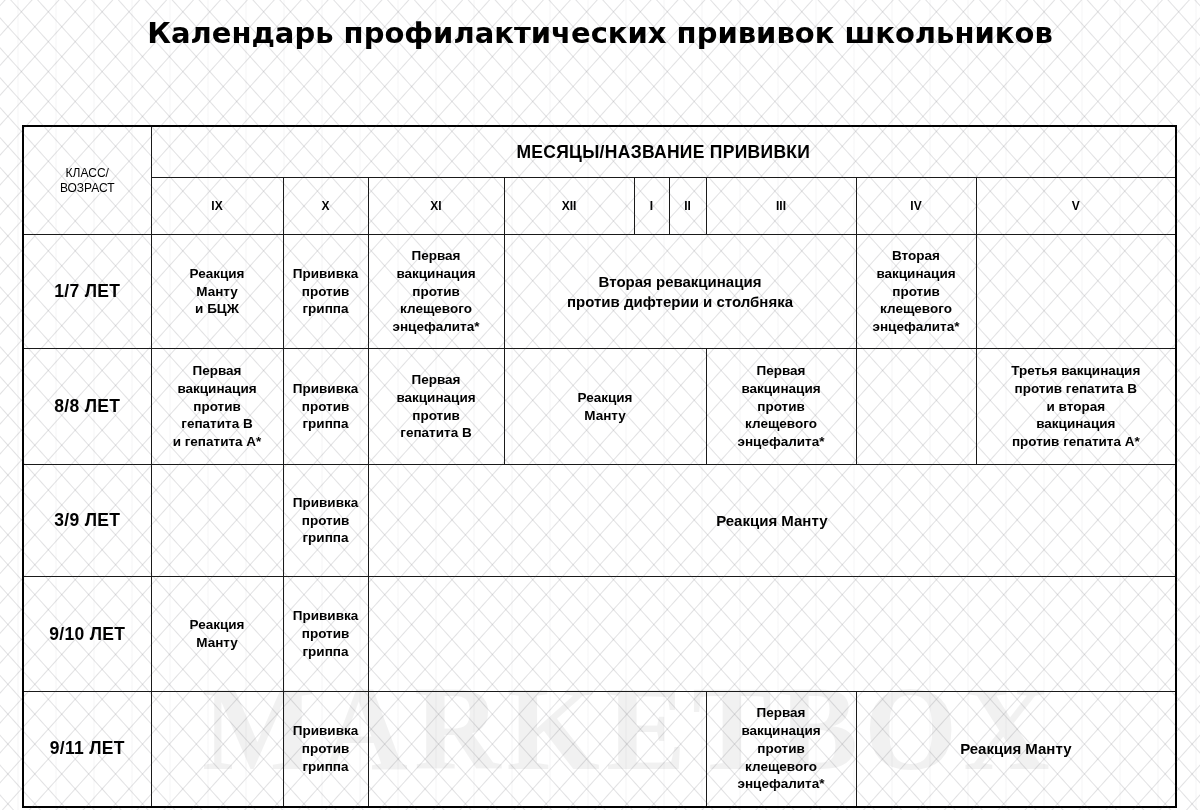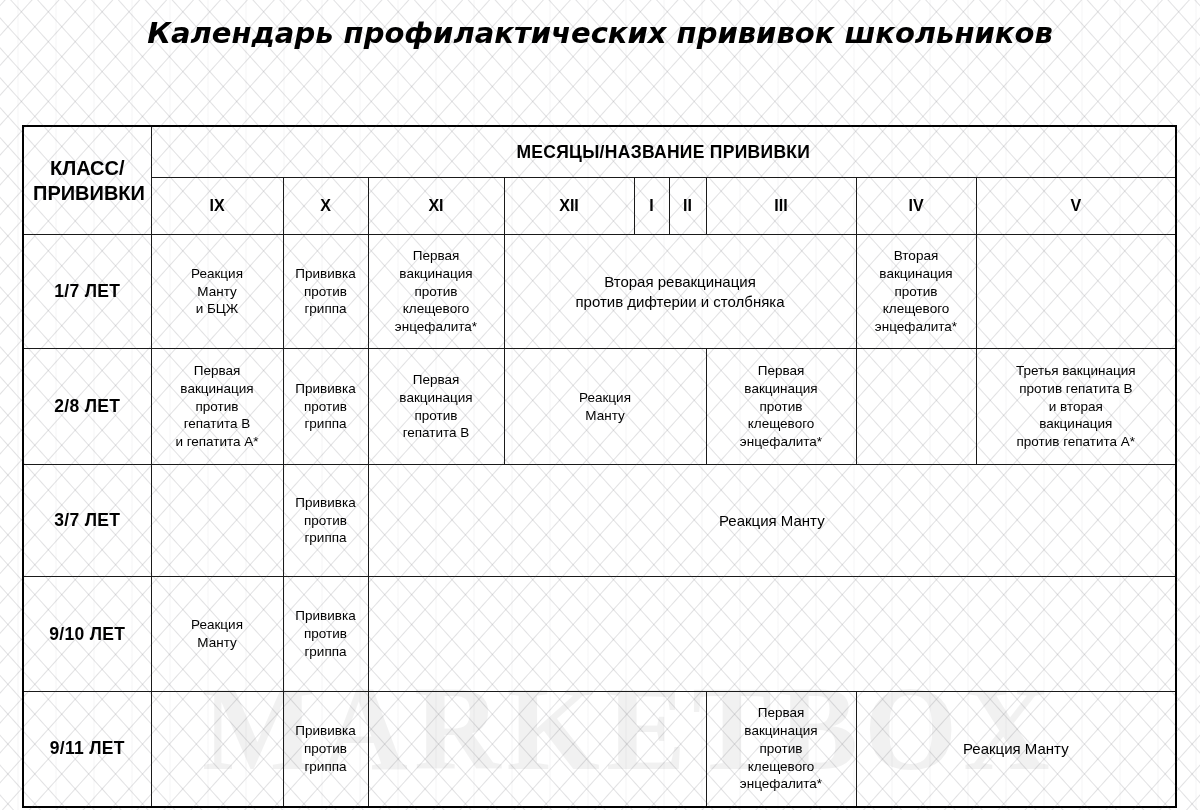--- a/index.html
+++ b/index.html
@@ -64,21 +64,20 @@
   
   .title {
     position: absolute;
     left: 0;
     top: 16px;
     width: 1200px;
     text-align: center;
     font-family: "DejaVu Sans", sans-serif;
     font-size: 29px;
     font-weight: 700;
-    font-style: italic;
     color: #000;
     letter-spacing: 0px;
     z-index: 6;
   }
 
   
   .table-wrap {
     position: absolute;
     left: 22px;
     top: 125px;
@@ -103,37 +102,37 @@
   table.cal {
     border: 2.4px solid #000;
   }
   .hdr-main {
     font-size: 17.5px;
     font-weight: 700;
     letter-spacing: 0.3px;
     height: 48px;
   }
   .hdr-month {
-    font-size: 16px;
+    font-size: 12px;
     font-weight: 700;
     height: 54px;
   }
   .hdr-class {
-    font-size: 20px;
-    font-weight: 700;
+    font-size: 12px;
+    font-weight: 400;
     line-height: 1.25;
   }
   .rowlabel {
     font-size: 17.5px;
     font-weight: 700;
     letter-spacing: 0.3px;
   }
   .cell {
     font-size: 13.5px;
-    font-weight: 400;
+    font-weight: 700;
     line-height: 1.32;
     margin-left: 28px;
   }
   .cell.wide {
     font-size: 15px;
   }
   .empty { }
 </style>
 </head>
 <body>
@@ -153,21 +152,21 @@
       <col style="width:35px">
       <col style="width:37px">
       <col style="width:150px">
       <col style="width:120px">
       <col style="width:200px">
     </colgroup>
     <thead>
       <tr>
         <th class="hdr-class" rowspan="2">
           <span>КЛАСС/</span><br>
-          <span>ПРИВИВКИ</span>
+          <span>ВОЗРАСТ</span>
         </th>
         <th class="hdr-main" colspan="9">МЕСЯЦЫ/НАЗВАНИЕ ПРИВИВКИ</th>
       </tr>
       <tr>
         <th class="hdr-month">IX</th>
         <th class="hdr-month">X</th>
         <th class="hdr-month">XI</th>
         <th class="hdr-month">XII</th>
         <th class="hdr-month">I</th>
         <th class="hdr-month">II</th>
@@ -180,31 +179,31 @@
         <tr style="height: 114px;">
           <td class="rowlabel">1/7 ЛЕТ</td>
           <td class="cell" colspan="1">Реакция<br>Манту<br>и БЦЖ</td>
           <td class="cell" colspan="1">Прививка<br>против<br>гриппа</td>
           <td class="cell" colspan="1">Первая<br>вакцинация<br>против<br>клещевого<br>энцефалита*</td>
           <td class="cell wide" colspan="4">Вторая ревакцинация<br>против дифтерии и столбняка</td>
           <td class="cell" colspan="1">Вторая<br>вакцинация<br>против<br>клещевого<br>энцефалита*</td>
           <td class="cell empty" colspan="1"></td>
         </tr>
         <tr style="height: 116px;">
-          <td class="rowlabel">2/8 ЛЕТ</td>
+          <td class="rowlabel">8/8 ЛЕТ</td>
           <td class="cell" colspan="1">Первая<br>вакцинация<br>против<br>гепатита В<br>и гепатита А*</td>
           <td class="cell" colspan="1">Прививка<br>против<br>гриппа</td>
           <td class="cell" colspan="1">Первая<br>вакцинация<br>против<br>гепатита В</td>
           <td class="cell" colspan="3">Реакция<br>Манту</td>
           <td class="cell" colspan="1">Первая<br>вакцинация<br>против<br>клещевого<br>энцефалита*</td>
           <td class="cell empty" colspan="1"></td>
           <td class="cell" colspan="1">Третья вакцинация<br>против гепатита В<br>и вторая<br>вакцинация<br>против гепатита А*</td>
         </tr>
         <tr style="height: 112px;">
-          <td class="rowlabel">3/7 ЛЕТ</td>
+          <td class="rowlabel">3/9 ЛЕТ</td>
           <td class="cell empty" colspan="1"></td>
           <td class="cell" colspan="1">Прививка<br>против<br>гриппа</td>
           <td class="cell wide" colspan="7">Реакция Манту</td>
         </tr>
         <tr style="height: 115px;">
           <td class="rowlabel">9/10 ЛЕТ</td>
           <td class="cell" colspan="1">Реакция<br>Манту</td>
           <td class="cell" colspan="1">Прививка<br>против<br>гриппа</td>
           <td class="cell empty" colspan="7"></td>
         </tr>

